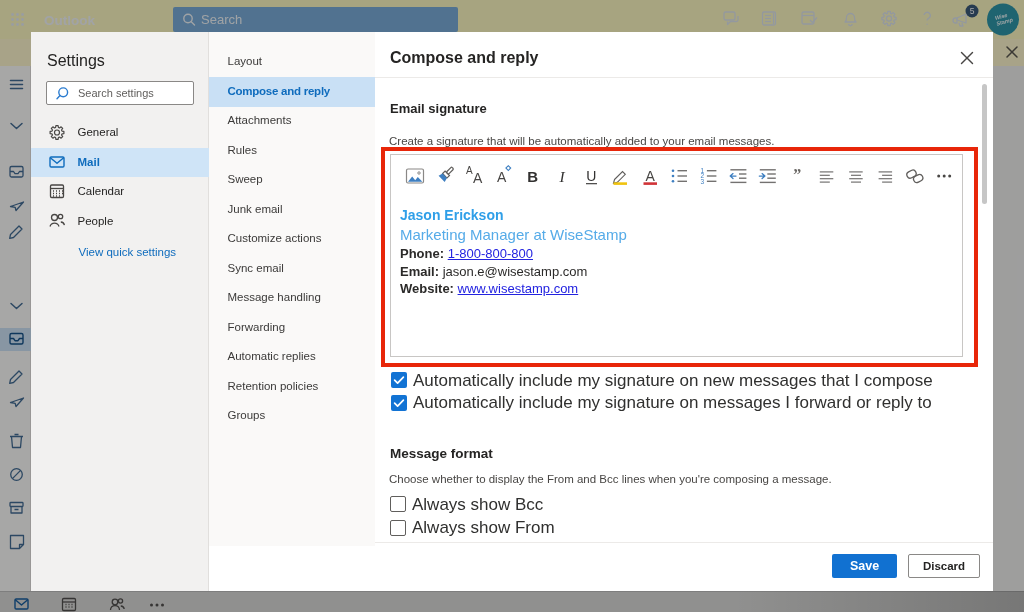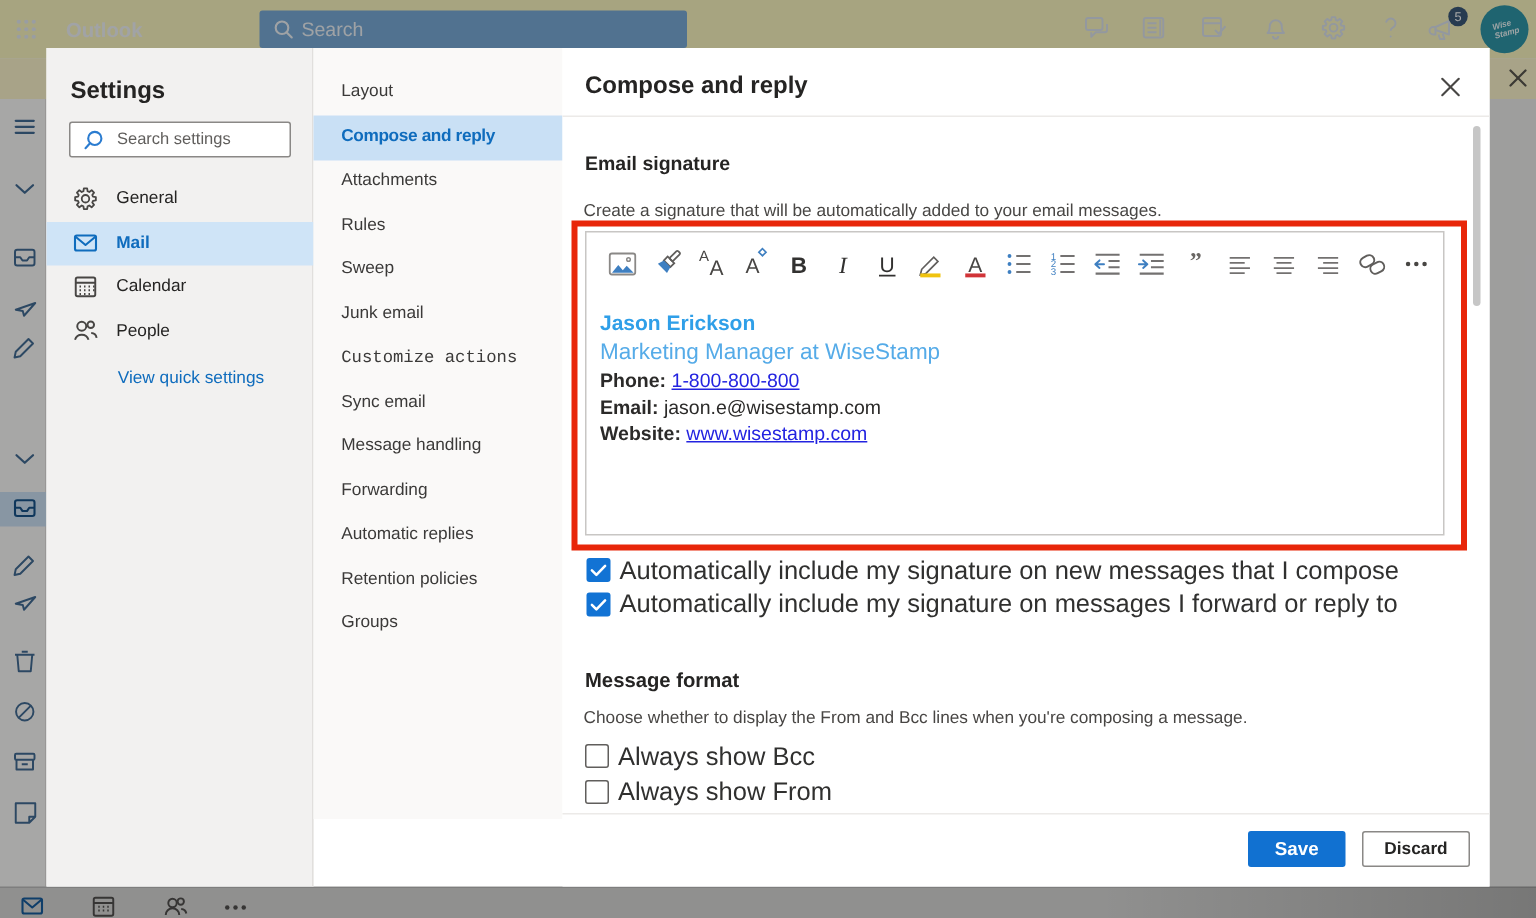--- a/index.html
+++ b/index.html
@@ -16,21 +16,21 @@
 
   #overlay { left:0; top:0; width:1024px; height:612px; background:rgba(0,0,0,0.34); z-index:5; }
 
   
   #modal { left:31px; top:32px; width:962px; height:559px; background:#fff; z-index:10; }
 
   #leftpanel { left:0; top:0; width:178px; height:559px; background:#f2f1f0; border-right:1px solid #e1dfdd; }
   #midpanel { left:178px; top:0; width:166px; height:514px; background:#faf9f8; }
   #rightpanel { left:344px; top:0; width:618px; height:559px; background:#fff; }
 
-  .settings-title { left:16px; top:19px; font-size:16px; font-weight:700; color:#252423; line-height:20px; }
+  .settings-title { left:16px; top:19px; font-size:16px; font-weight:400; color:#252423; line-height:20px; }
   #searchbox { left:15px; top:49px; width:148px; height:24px; background:#fff; border:1px solid #8a8886; border-radius:2px; }
   #searchbox .ph { position:absolute; left:31px; top:5px; font-size:11px; color:#605e5c; }
 
   .lnav { left:0; width:178px; height:29px; }
   .lnav .tx { position:absolute; left:46.5px; top:8px; font-size:11.5px; color:#252423; line-height:13px; }
   .lnav.sel { background:#cfe4f7; }
   .lnav.sel .tx { color:#0f6cbd; font-weight:700; }
 
   .qset { left:47.5px; top:214px; font-size:11.5px; color:#0f6cbd; line-height:13px; }
 
@@ -243,21 +243,21 @@
       </div>
     <div class="mnav abs" style="top:133px;">
         <span class="tx">Sweep</span>
       </div>
     <div class="mnav abs" style="top:103.5px;">
         <span class="tx">Rules</span>
       </div>
     <div class="mnav abs" style="top:162.5px;">
         <span class="tx">Junk email</span>
       </div>
-    <div class="mnav abs" style="top:192px;font-family:Liberation Mono, monospace;">
+    <div class="mnav abs" style="top:192px;">
         <span class="tx">Customize actions</span>
       </div>
     <div class="mnav abs" style="top:221.5px;">
         <span class="tx">Sync email</span>
       </div>
     <div class="mnav abs" style="top:251px;">
         <span class="tx">Message handling</span>
       </div>
     <div class="mnav abs" style="top:280.5px;">
         <span class="tx">Forwarding</span>

